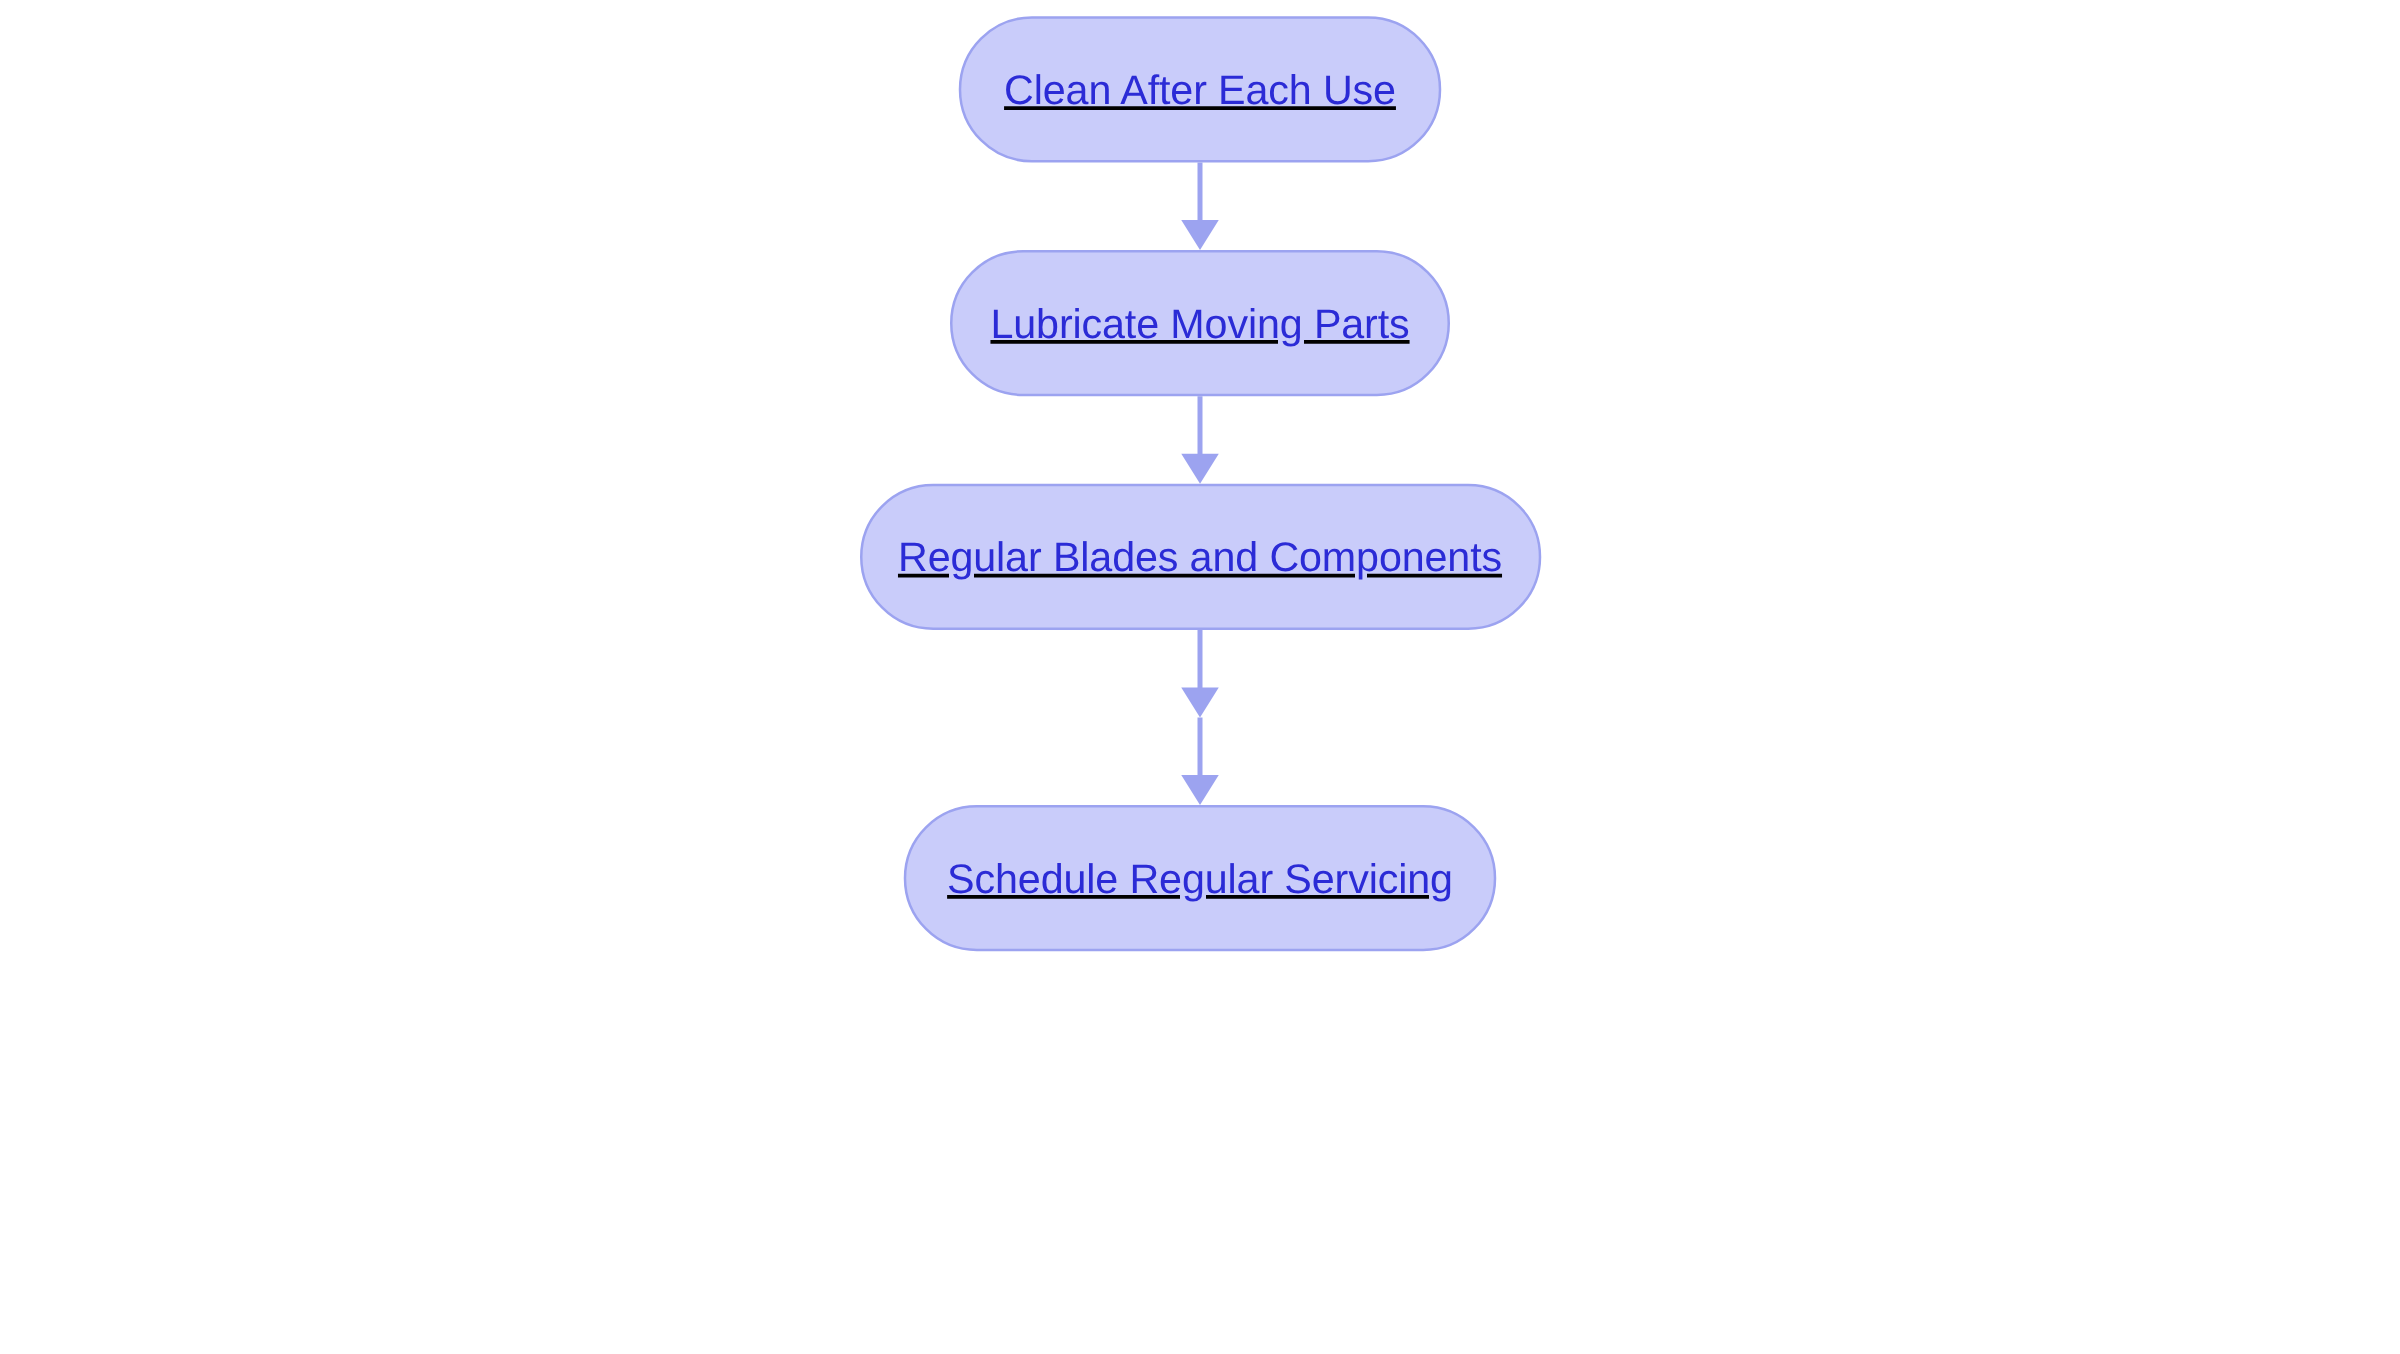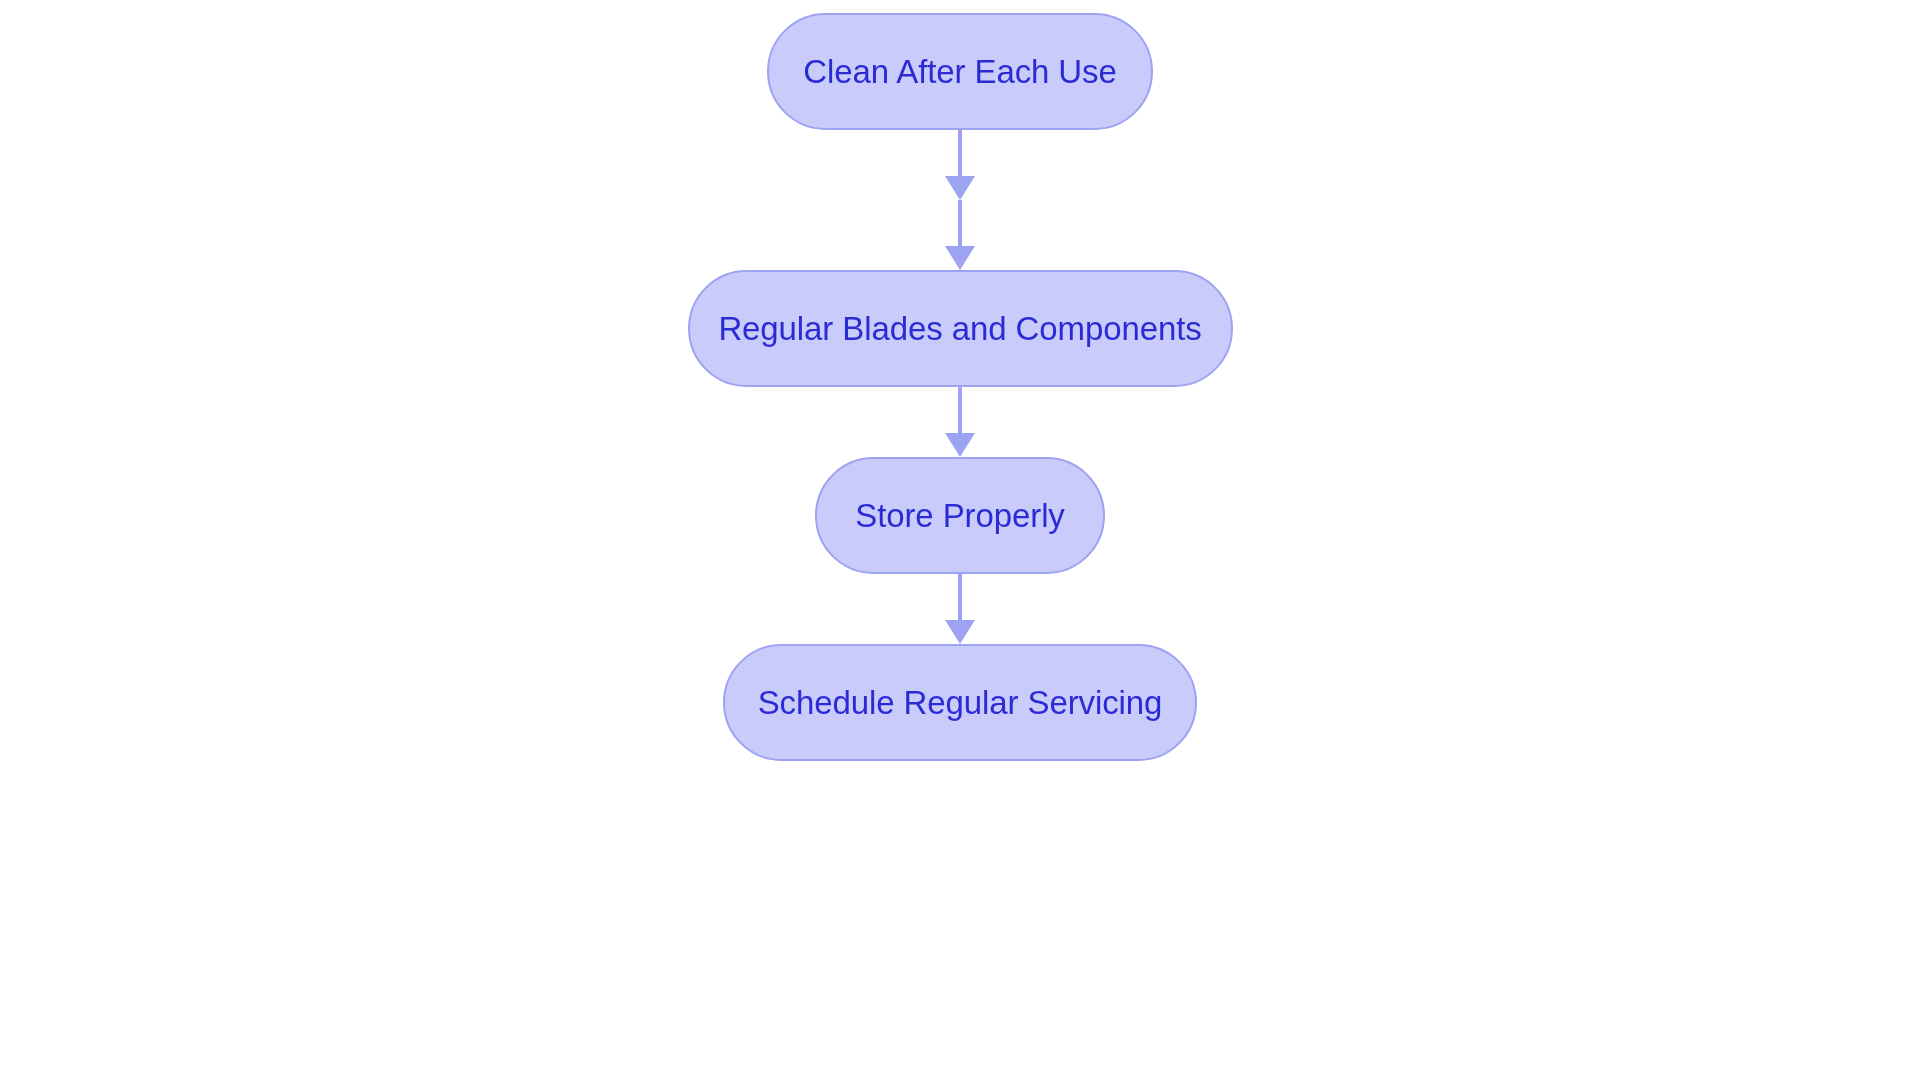--- a/index.html
+++ b/index.html
@@ -23,20 +23,21 @@
 
   .flow-column {
     position: absolute;
     left: 0;
     top: 0;
     width: 1920px;
     height: 947px;
     display: flex;
     flex-direction: column;
     align-items: center;
+    text-decoration: underline;
   }
 
   .node {
     box-sizing: border-box;
     background: #c9ccfa;
     border: 2px solid #9ca3f0;
     border-radius: 999px;
     height: 117px;
     display: flex;
     align-items: center;
@@ -106,38 +107,38 @@
 
     <div class="node node-w1">
       <span class="node-label">Clean After Each Use</span>
     </div>
 
     <div class="connector">
       <div class="connector-line"></div>
       <div class="connector-arrow"></div>
     </div>
 
+    <div class="node node-w2">
+      <span class="node-label">Lubricate Moving Parts</span>
+    </div>
 
     <div class="connector">
       <div class="connector-line"></div>
       <div class="connector-arrow"></div>
     </div>
 
     <div class="node node-w3">
       <span class="node-label">Regular Blades and Components</span>
     </div>
 
     <div class="connector">
       <div class="connector-line"></div>
       <div class="connector-arrow"></div>
     </div>
 
-    <div class="node node-w4">
-      <span class="node-label">Store Properly</span>
-    </div>
 
     <div class="connector">
       <div class="connector-line"></div>
       <div class="connector-arrow"></div>
     </div>
 
     <div class="node node-w5">
       <span class="node-label">Schedule Regular Servicing</span>
     </div>
 

